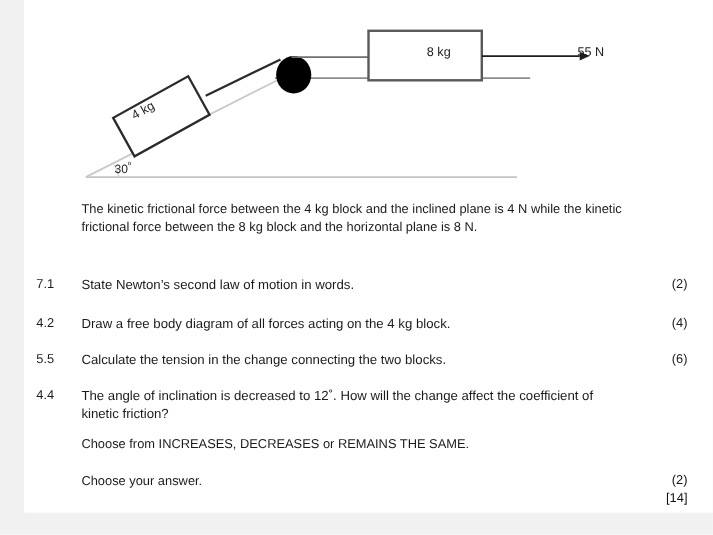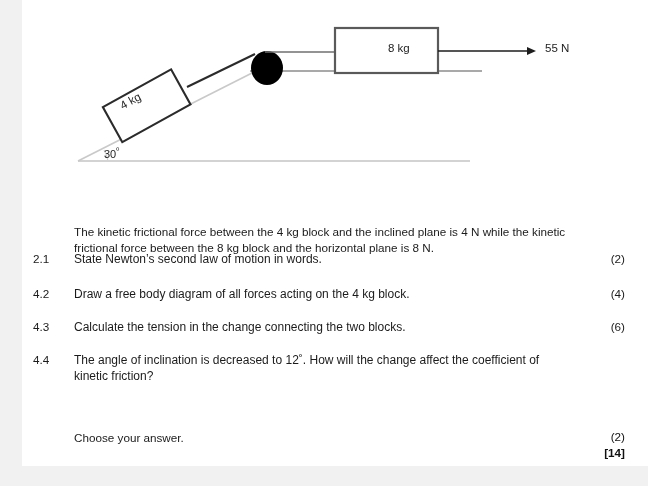--- a/index.html
+++ b/index.html
@@ -51,21 +51,20 @@
   }
   #label-4kg {
     left: 96px;
     top: 101px;
     transform: rotate(-29deg);
     transform-origin: left top;
   }
   #label-55n {
     left: 503px;
     top: 42px;
-    margin-left: 20px;
   }
   #label-angle {
     left: 82px;
     top: 148px;
     font-size: 11px;
   }
   .deg {
     font-size: 8px;
     vertical-align: super;
     line-height: 0;
@@ -73,21 +72,20 @@
 
   
   .para {
     position: absolute;
     left: 52px;
     top: 183px;
     width: 520px;
     font-size: 11.7px;
     line-height: 16.3px;
     color: #1b1b1b;
-    margin-top: 41px;
   }
 
   .qrow {
     position: absolute;
     left: 0;
     width: 626px;
     font-size: 11.7px;
     line-height: 16.3px;
     color: #1b1b1b;
   }
@@ -124,21 +122,21 @@
     font-size: 11.7px;
     line-height: 16.3px;
     color: #1b1b1b;
   }
   .total {
     position: absolute;
     left: 540px;
     width: 63px;
     text-align: right;
     font-size: 11.7px;
-    font-weight: bold;
+    font-weight: normal;
     color: #111111;
   }
 
   #q41 { top: 251px; }
   #q42 { top: 286px; }
   #q43 { top: 319px; }
   #q44 { top: 352px; }
   #q44-choose { top: 396px; }
   #q44-explain { top: 430px; }
   #q44-explain-mark { top: 430px; }
@@ -186,42 +184,43 @@
       <div class="blocklabel" id="label-angle"><span>30</span><span class="deg">º</span></div>
     </div>
 
     <div class="para">
       <span>The kinetic frictional force between the 4 kg block and the inclined plane is 4 N</span>
       <span>while the kinetic frictional force between the 8 kg block and the horizontal plane</span>
       <span>is 8 N.</span>
     </div>
 
     <div class="qrow" id="q41">
-      <div class="qnum">2.1</div>
+      <div class="qnum">7.1</div>
       <div class="qtext">State Newton’s second law of motion in words.</div>
       <div class="qmark">(2)</div>
     </div>
 
     <div class="qrow" id="q42">
       <div class="qnum">4.2</div>
       <div class="qtext">Draw a free body diagram of all forces acting on the 4 kg block.</div>
       <div class="qmark">(4)</div>
     </div>
 
     <div class="qrow" id="q43">
-      <div class="qnum">4.3</div>
+      <div class="qnum">5.5</div>
       <div class="qtext">Calculate the tension in the change connecting the two blocks.</div>
       <div class="qmark">(6)</div>
     </div>
 
     <div class="qrow" id="q44">
       <div class="qnum">4.4</div>
       <div class="qtext">The angle of inclination is decreased to 12˚.  How will the change affect the coefficient of kinetic friction?</div>
     </div>
 
+    <div class="subline" id="q44-choose">Choose from INCREASES, DECREASES or REMAINS THE SAME.</div>
 
     <div class="subline" id="q44-explain">Choose your answer.</div>
 
     <div class="total" id="q44-explain-mark" style="font-weight:normal;">(2)</div>
 
     <div class="total" id="total-mark">[14]</div>
 
   </div>
 </div>
 

